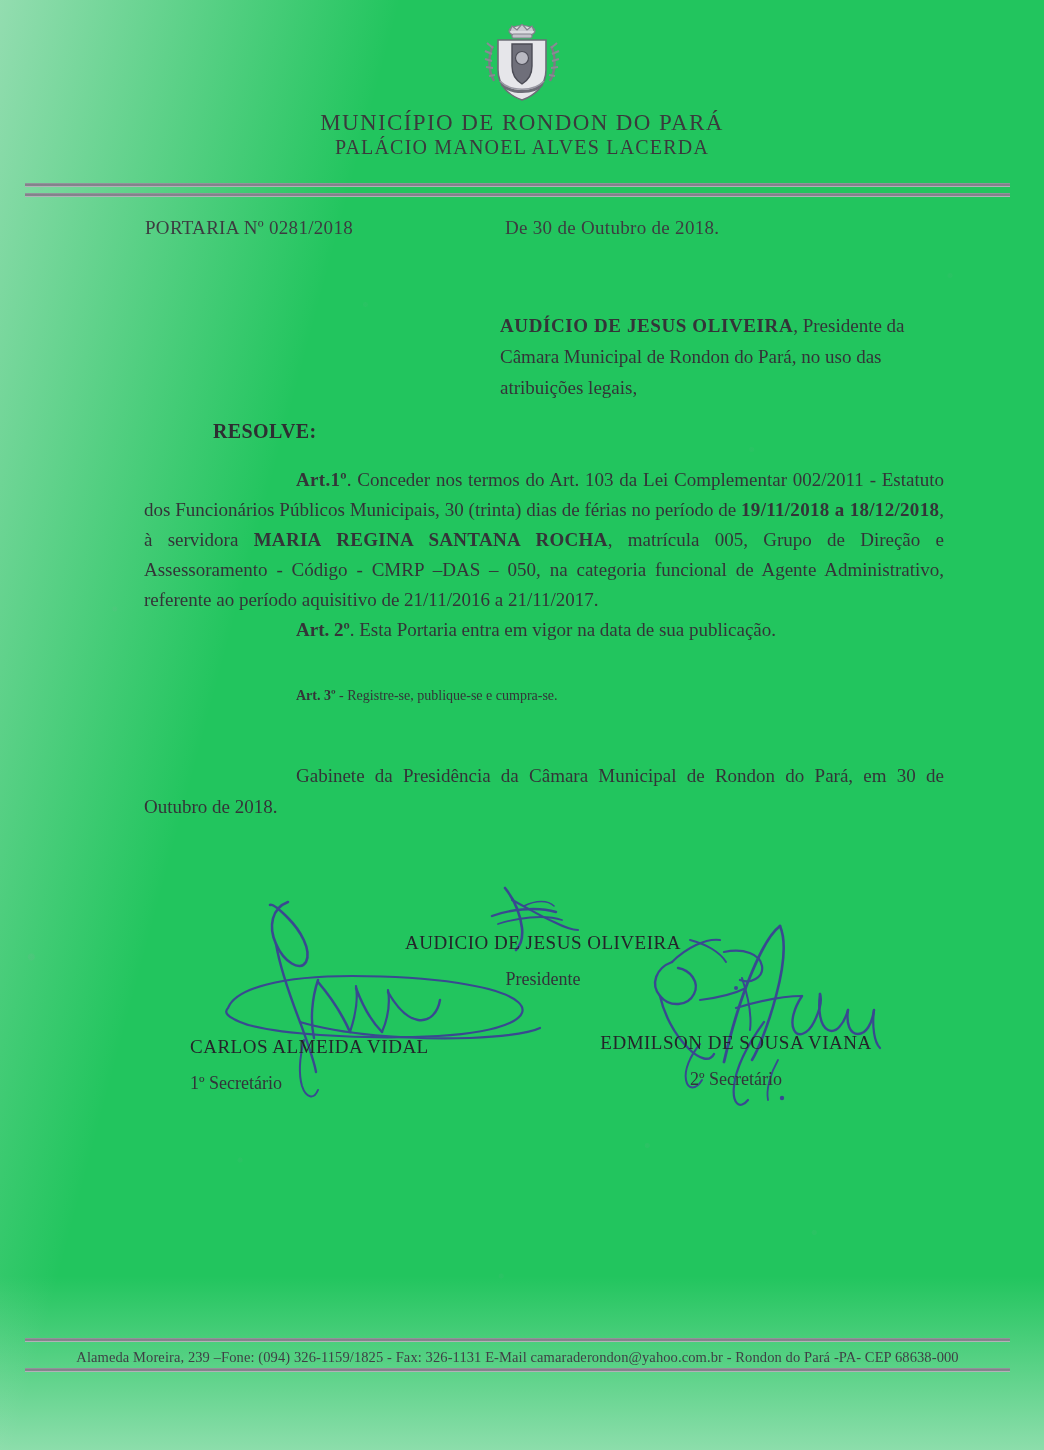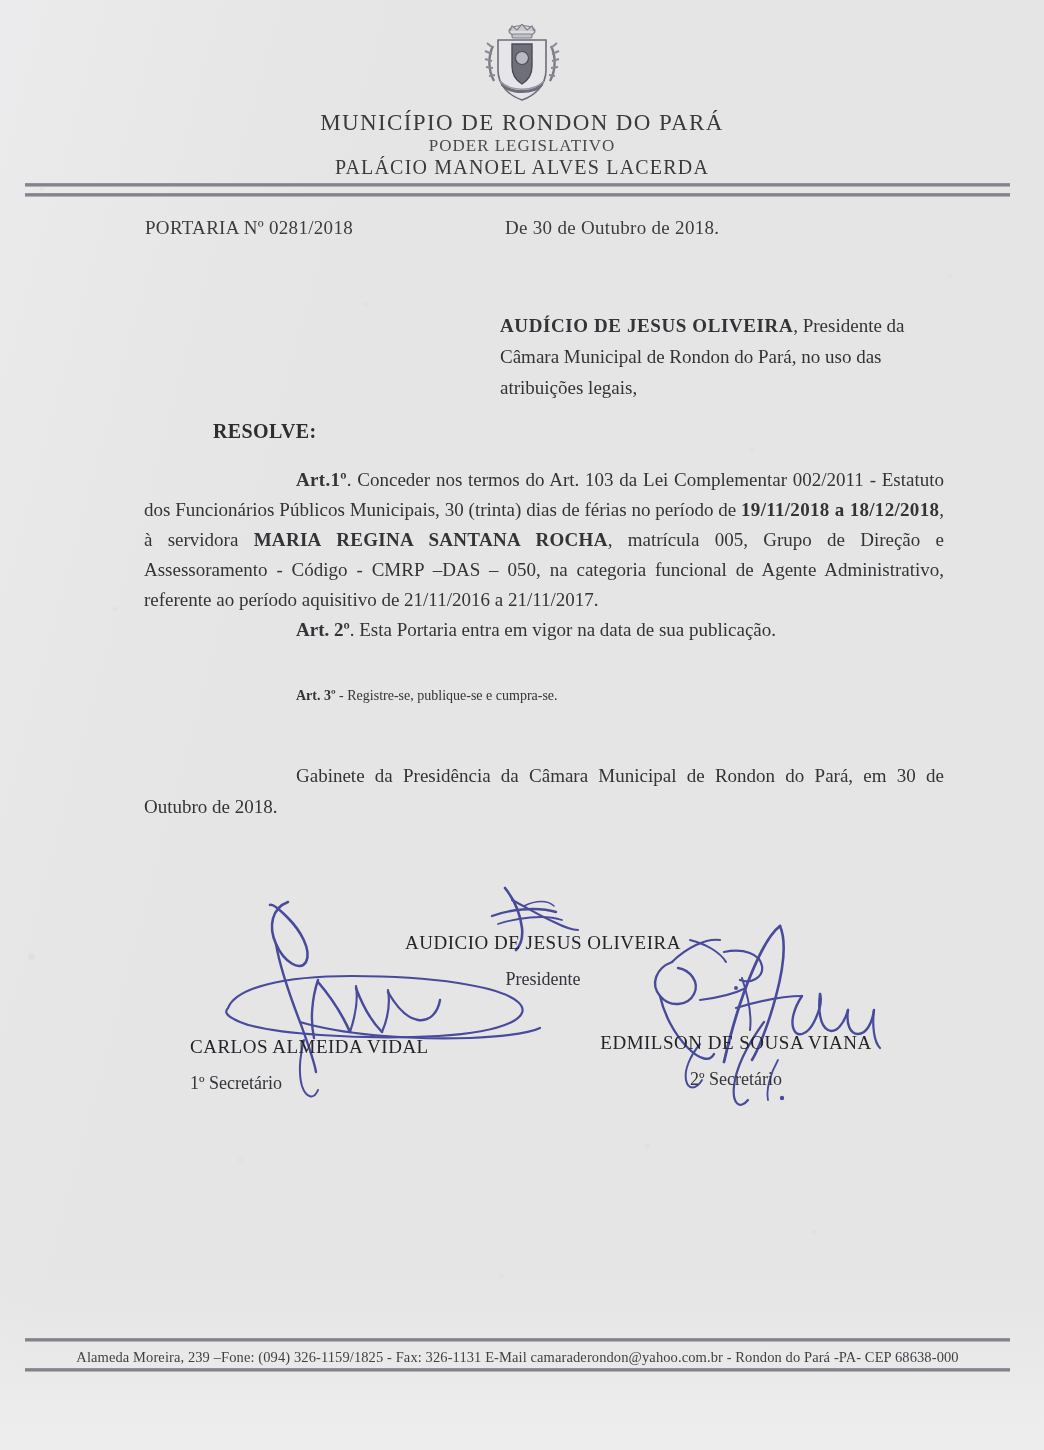--- a/index.html
+++ b/index.html
@@ -4,21 +4,21 @@
 <style>
   html, body {
     margin: 0;
     padding: 0;
     background: #ffffff;
   }
   #page {
     position: relative;
     width: 1044px;
     height: 1450px;
-    background: #e5e5e5;
+    background: #22c55e;
     overflow: hidden;
     font-family: "Liberation Serif", serif;
     color: #2b2b2b;
   }
   
   #scan-noise {
     position: absolute;
     inset: 0;
     pointer-events: none;
     background:
@@ -245,21 +245,20 @@
 
           <path d="M28 60 C36 70 60 70 68 60" stroke="#6d6d77" stroke-width="3.2"></path>
           <path d="M26 57 C36 68 60 68 70 57" stroke="#9a9aa4" stroke-width="1.6"></path>
         </g>
       </svg>
     </span>
   </div>
 
   <div id="header-titles">
     <div class="hdr-line1">MUNICÍPIO DE RONDON DO PARÁ</div>
-    <div class="hdr-line2">PODER LEGISLATIVO</div>
     <div class="hdr-line3">PALÁCIO MANOEL ALVES LACERDA</div>
   </div>
 
   <div class="rule" id="rule-top-1"></div>
   <div class="rule" id="rule-top-2"></div>
 
   <div id="meta-row">
     <div id="portaria-number">PORTARIA Nº 0281/2018</div>
     <div id="portaria-date">De 30 de Outubro de 2018.</div>
   </div>

